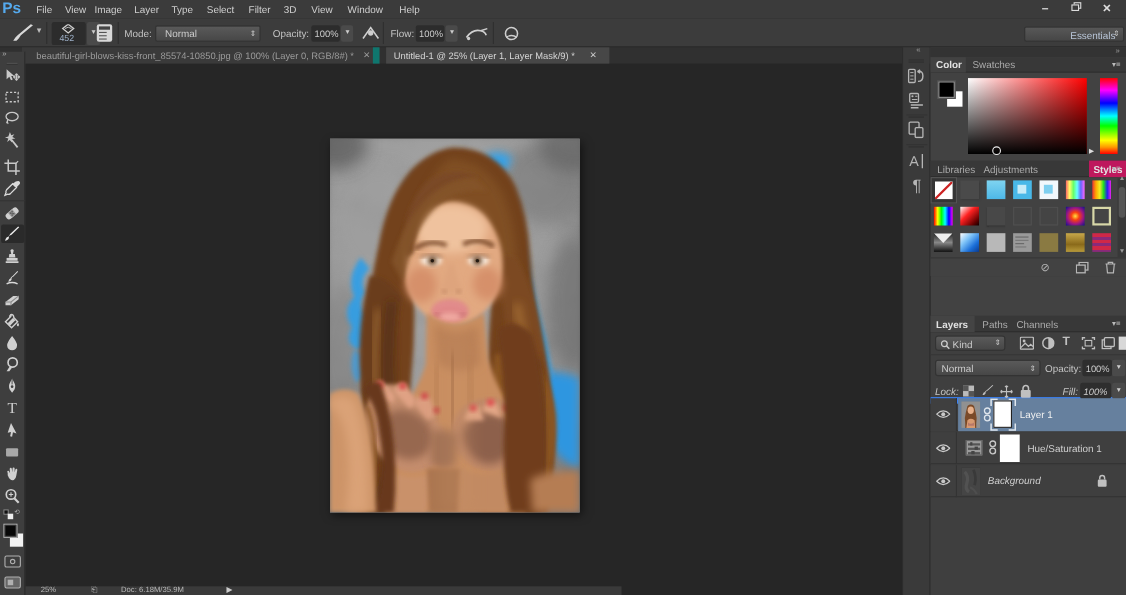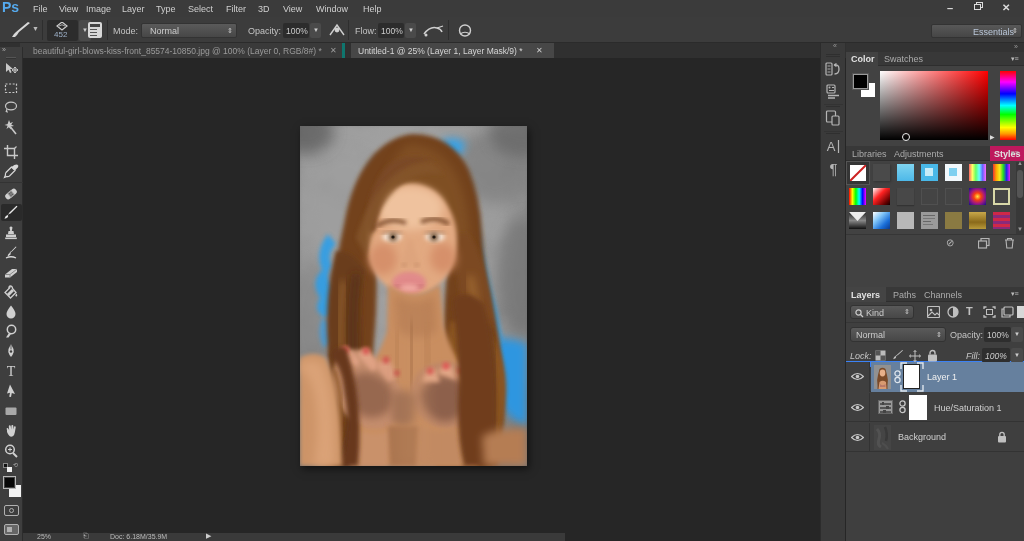--- a/index.html
+++ b/index.html
@@ -100,21 +100,21 @@
       <path d="M5 11 Q10 7.5 15 11" fill="none" stroke="#cfcfcf" stroke-width="1.2"></path>
     </svg>
 
     <div class="abs" style="left:931px;top:7px;width:91px;height:14px;background:linear-gradient(#585858,#464646);border:1px solid #333;border-radius:2px;">
       <span class="abs" style="left:9px;top:2px;color:#b9c6d8;font-size:9px;padding-left:32px;">Essentials</span>
       <span class="abs" style="left:80px;top:2px;color:#ccc;font-size:7px;">⇕</span>
     </div>
   </div>
 
   <div class="abs" id="tabbar" style="left:0;top:43px;width:1024px;height:15px;background:#303030;">
-    <div class="abs" style="left:20px;top:0;width:325px;height:15px;background:#3a3a3a;border-right:3px solid #0f766e;">
+    <div class="abs" style="left:20px;top:0;width:325px;height:15px;background:#3a3a3a;border-right:6px solid #0f766e;">
       <span class="abs" style="left:13px;top:3px;font-size:8.5px;color:#9b9b9b;white-space:nowrap;">beautiful-girl-blows-kiss-front_85574-10850.jpg @ 100% (Layer 0, RGB/8#) *</span>
       <span class="abs" style="left:310px;top:3px;font-size:8px;color:#9b9b9b;">✕</span>
     </div>
     <div class="abs" style="left:351px;top:0;width:203px;height:15px;background:#474747;">
       <span class="abs" style="left:7px;top:3px;font-size:8.5px;color:#d6d6d6;white-space:nowrap;">Untitled-1 @ 25% (Layer 1, Layer Mask/9) *</span>
       <span class="abs" style="left:185px;top:3px;font-size:8px;color:#cccccc;">✕</span>
     </div>
     <span class="abs" style="left:2px;top:1px;font-size:8px;color:#999;">»</span>
   </div>
 
@@ -661,21 +661,21 @@
               </svg>
           </div>
           <div class="abs" style="left:28px;top:2px;width:17px;height:25px;background:#3a3a3a;overflow:hidden;">
             <svg width="17" height="25">
                 <rect width="17" height="25" fill="#454545"></rect>
                 <path d="M3 4 Q7 8 5 14 T7 22" stroke="#525252" stroke-width="3" fill="none"></path>
                 <path d="M11 2 Q14 9 12 16" stroke="#393939" stroke-width="2.5" fill="none"></path>
                 <path d="M8 18 Q12 20 14 24" stroke="#4e4e4e" stroke-width="2" fill="none"></path>
               </svg>
           </div>
-          <span class="abs" style="left:52px;top:9px;color:#d0d0d0;font-size:9px;">Background</span>
+          <span class="abs" style="left:52px;top:9px;color:#d0d0d0;font-size:9px;font-style:italic;">Background</span>
           <svg class="abs" style="left:151px;top:8px;" width="10" height="12" viewBox="0 0 10 12">
               <rect x="1" y="5" width="8" height="6.5" rx="1" fill="#c0c0c0"></rect>
               <path d="M2.8 5 V3.5 a2.2 2.2 0 0 1 4.4 0 V5" fill="none" stroke="#c0c0c0" stroke-width="1.3"></path>
             </svg>
         </div>
       </div>
 
       <div class="abs" style="left:0;top:274px;width:178px;height:16px;background:#3c3c3c;border-top:1px solid #333;">
         <svg class="abs" style="left:21px;top:4px;" width="13" height="8" viewBox="0 0 13 8">
             <rect x="0.5" y="1.5" width="7" height="5" rx="2.5" fill="none" stroke="#b0b0b0" stroke-width="1.2"></rect>

